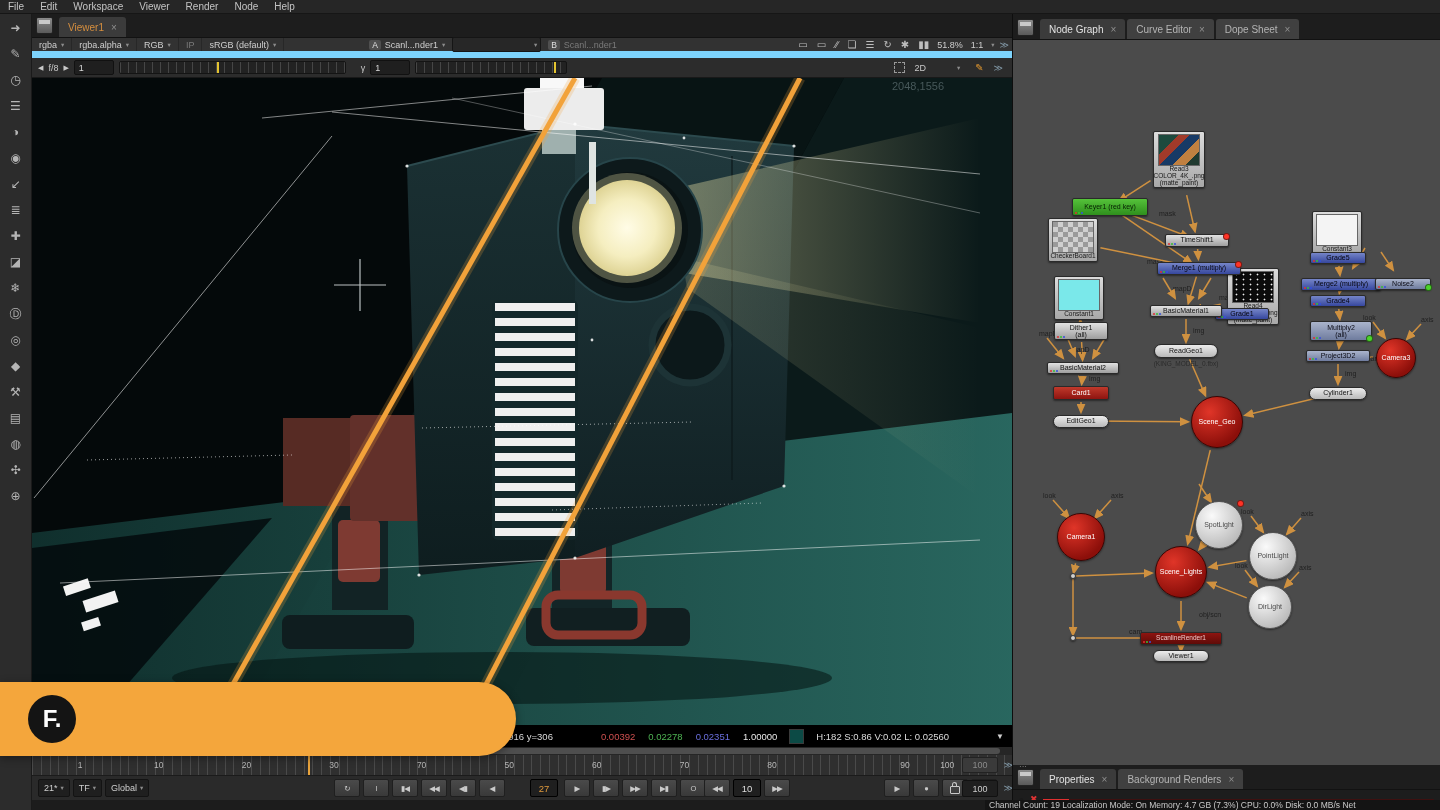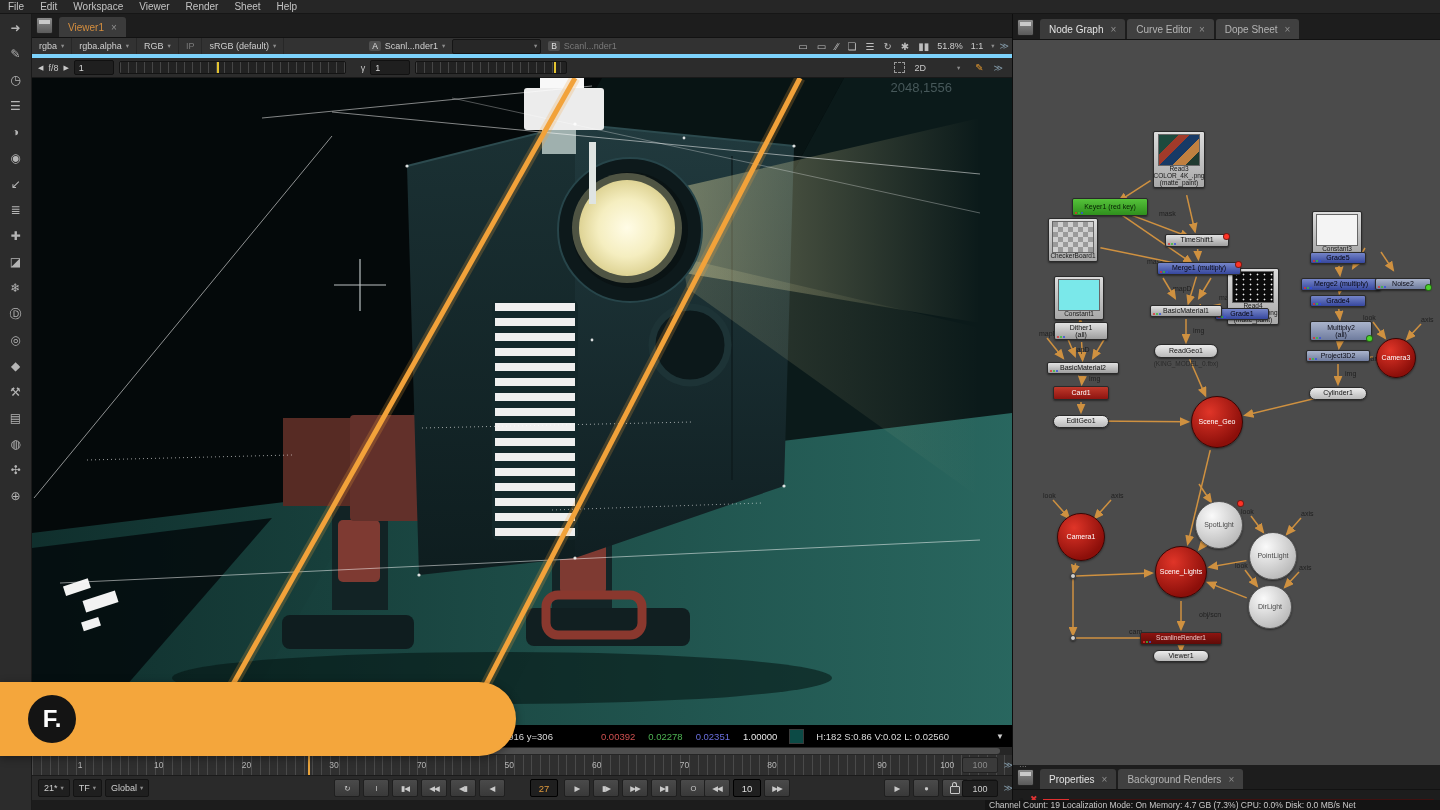--- a/index.html
+++ b/index.html
@@ -23,42 +23,42 @@
   .panel-icon{width:15px;height:15px;margin:0 4px 3px 0;background:linear-gradient(#8a8a8a,#5a5a5a);
               border:1px solid #222;border-radius:2px;position:relative}
   .panel-icon i{position:absolute;left:2px;top:2px;right:2px;height:4px;background:#c9c9c9;display:block}
   .tab{height:20px;display:flex;align-items:center;gap:7px;padding:0 9px;background:#404040;
        border-radius:3px 3px 0 0;font-size:10px;color:#b4b4b4;cursor:default}
   .tab.active{background:#3b3b3b;color:#e2e2e2}
   .tab .x{color:#8f8f8f;font-size:10px}
   .tab.viewer-tab{color:#d68f3f}
   
   .tb1{height:20px;background:#323232;display:flex;align-items:center;font-size:9px;color:#cfcfcf;
-       border-bottom:4px solid #7dd3fc;box-sizing:border-box}
+       border-bottom:7px solid #7dd3fc;box-sizing:border-box}
   .seg{display:flex;align-items:center;gap:4px;padding:0 7px;height:100%;border-right:1px solid #272727}
   .caret{font-size:6.5px;color:#8d8d8d}
   .dim{color:#7a7a7a}
   .chip{background:#4f4f4f;border-radius:2px;padding:0 3px;font-size:8.5px;color:#e0e0e0}
   .abox{width:84px;height:13px;background:#272727;border:1px solid #151515;border-radius:2px;
         display:flex;align-items:center;justify-content:flex-end;padding-right:3px}
   .vicons{display:flex;align-items:center;gap:9px;margin-left:auto;padding:0 8px}
   .vicon{color:#bdbdbd;font-size:10px}
   .chev{color:#7f95a3;font-size:9px;letter-spacing:-2px;padding:0 5px}
   .tb2{height:20px;background:#2c2c2c;display:flex;align-items:center;font-size:9px;color:#c9c9c9;
        border-bottom:1px solid #191919;gap:5px;padding:0 6px;box-sizing:border-box}
   .numbox{min-width:30px;height:13px;background:#1f1f1f;border:1px solid #111;border-radius:2px;
           display:flex;align-items:center;padding:0 4px;color:#d8d8d8}
   .slider{width:170px;height:11px;background:#222 repeating-linear-gradient(90deg,#464646 0 1px,transparent 1px 8px);
           border:1px solid #141414;border-radius:2px;position:relative}
   .slider .mark{position:absolute;top:0;bottom:0;width:2px;background:#e3c330}
   .marquee{width:9px;height:9px;border:1px dashed #9a9a9a}
   .pencil{color:#e0962e;font-size:10px}
   
   #viewport{position:relative;width:980px;height:647px;background:#04090a;overflow:hidden}
-  #viewport .res{position:absolute;right:60px;top:2px;font-size:13px;color:#47585a}
+  #viewport .res{position:absolute;right:68px;top:2px;font-size:11px;color:#47585a}
   
   .vstatus{height:22px;background:#000;display:flex;align-items:center;font-size:9.5px;color:#dcdcdc;
            padding:0 8px;box-sizing:border-box}
   .vstatus .coords{margin-left:458px}
   .vstatus .vals{display:flex;gap:13px;margin-left:48px}
   .cr{color:#cf5050}.cg{color:#4eb353}.cb{color:#6a6fdd}.ca{color:#e8e8e8}
   .swatch{width:13px;height:13px;background:#0c4a45;border:1px solid #3a3a3a;margin-left:12px}
   .hsvl{margin-left:12px;white-space:nowrap}
   .vstatus .vcaret{margin-left:auto;color:#cfcfcf;font-size:8px}
   .vscroll{height:8px;background:#262626;padding:1px 2px;box-sizing:border-box}
@@ -145,21 +145,21 @@
 <body>
 
 <div id="root">
 
   <div id="menu-bar">
       <span class="menu-item">File</span>
       <span class="menu-item">Edit</span>
       <span class="menu-item">Workspace</span>
       <span class="menu-item">Viewer</span>
       <span class="menu-item">Render</span>
-      <span class="menu-item">Sheet</span>
+      <span class="menu-item">Node</span>
       <span class="menu-item">Help</span>
     </div>
   <div id="left-toolbar">
       <div class="tool">➜</div>
       <div class="tool">✎</div>
       <div class="tool">◷</div>
       <div class="tool">☰</div>
       <div class="tool">◑</div>
       <div class="tool">◉</div>
       <div class="tool">↙</div>
@@ -389,21 +389,21 @@
         <span class="chev2">≫</span>
       <span class="tick-num" style="left: 48px;">1</span>
           <span class="tick-num" style="left: 126.84px;">10</span>
           <span class="tick-num" style="left: 214.44px;">20</span>
           <span class="tick-num" style="left: 302.04px;">30</span>
           <span class="tick-num" style="left: 389.64px;">70</span>
           <span class="tick-num" style="left: 477.24px;">50</span>
           <span class="tick-num" style="left: 564.84px;">60</span>
           <span class="tick-num" style="left: 652.44px;">70</span>
           <span class="tick-num" style="left: 740.04px;">80</span>
-          <span class="tick-num" style="left: 826px; padding-left: 48px;">90</span>
+          <span class="tick-num" style="left: 849px; padding-left: 48px;">90</span>
           <span class="tick-num" style="left: 915.24px;">100</span>
         </div>
       <div class="t-group" style="left:6px">
         <span class="t-dd">
             <span>21*</span>
             <span class="caret">▾</span>
           </span>
         <span class="t-dd">
             <span>TF</span>
             <span class="caret">▾</span>

